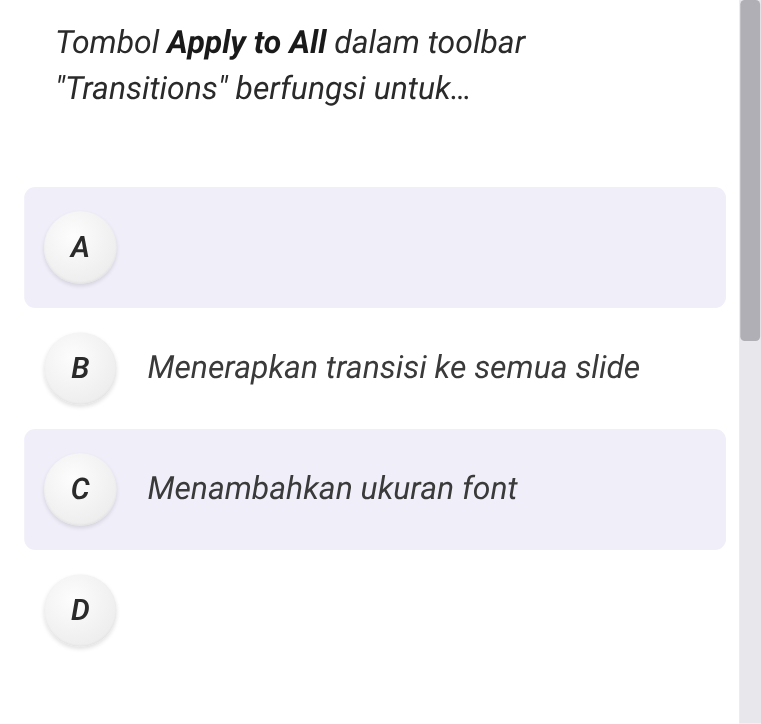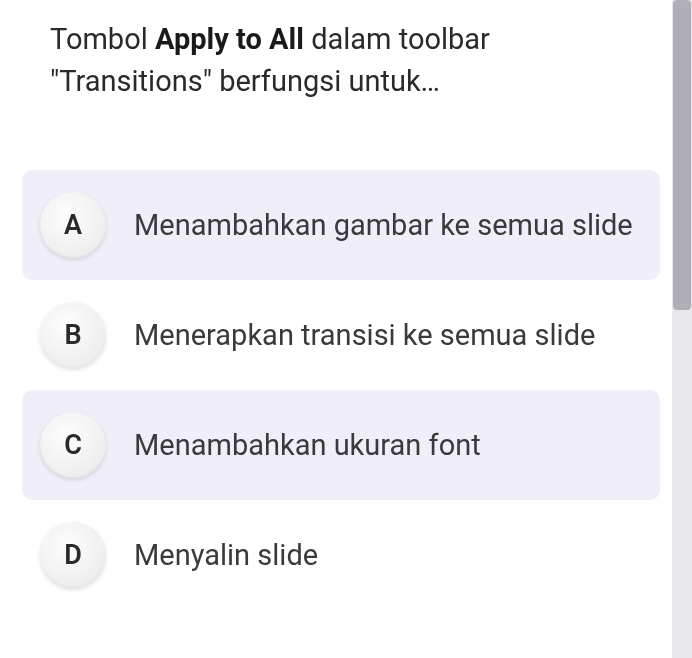--- a/index.html
+++ b/index.html
@@ -1,18 +1,19 @@
 <!DOCTYPE html>
 <html><head>
   <meta charset="utf-8">
   <style>
     * {
       margin: 0;
       padding: 0;
       box-sizing: border-box;
+      font-style: italic;
     }
     body {
       font-family: -apple-system, BlinkMacSystemFont, 'Segoe UI', Roboto, sans-serif;
       background: #ffffff;
       width: 692px;
       height: 658px;
       overflow: hidden;
       position: relative;
     }
     .container {
@@ -91,32 +92,30 @@
 <body>
 
 <div class="container">
   <div class="question">
     <span>Tombol </span><span class="bold">Apply to All</span><span> dalam toolbar "Transitions" berfungsi untuk…</span>
   </div>
 
   <div class="options">
     <div class="option shaded">
       <div class="letter-badge">A</div>
-      <div class="option-text">Menambahkan gambar ke semua slide</div>
     </div>
     <div class="option plain">
       <div class="letter-badge">B</div>
       <div class="option-text">Menerapkan transisi ke semua slide</div>
     </div>
     <div class="option shaded">
       <div class="letter-badge">C</div>
       <div class="option-text">Menambahkan ukuran font</div>
     </div>
     <div class="option plain">
       <div class="letter-badge">D</div>
-      <div class="option-text">Menyalin slide</div>
     </div>
   </div>
 </div>
 
 <div class="scrollbar-track">
   <div class="scrollbar-thumb"></div>
 </div>
 
 </body></html>

